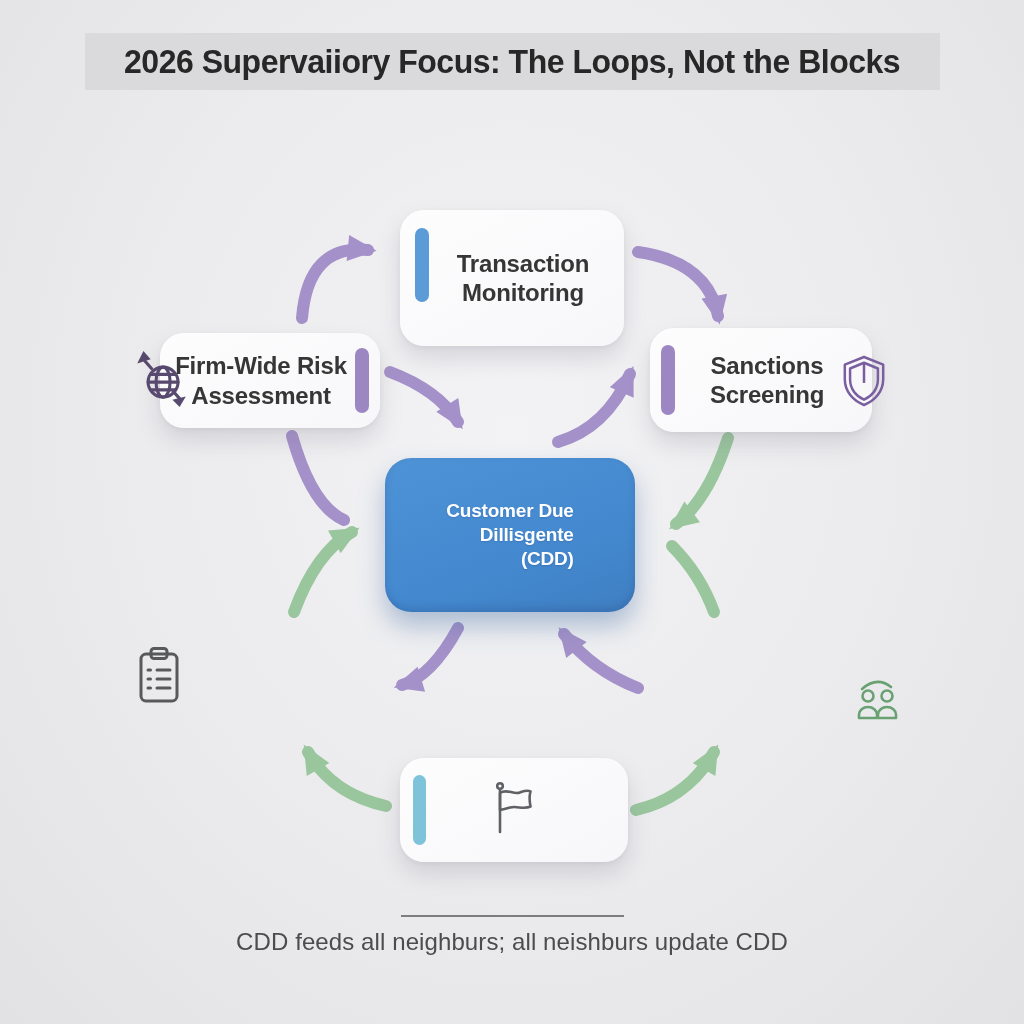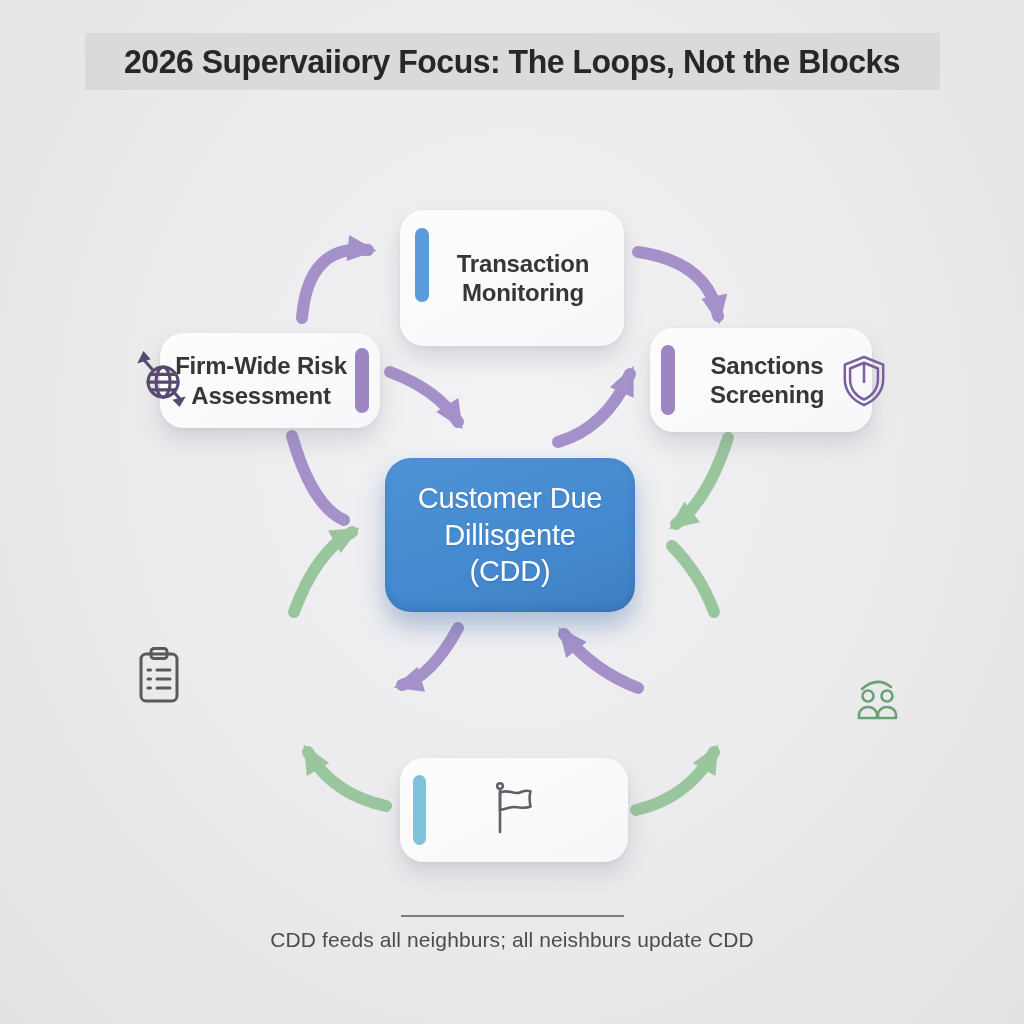--- a/index.html
+++ b/index.html
@@ -32,30 +32,30 @@
   .bar-purple{background:#9d87c2;}
   .bar-green{background:#8fc296;}
   .bar-teal{background:#7fc3da;}
   .center-node{
     position:absolute;left:385px;top:458px;width:250px;height:154px;border-radius:26px;
     background:linear-gradient(160deg,#4e93d6 0%,#4489cf 60%,#3f7fc2 100%);
     box-shadow:0 14px 26px rgba(70,110,165,0.40), inset 0 -4px 8px rgba(0,0,60,0.12);
     display:flex;align-items:center;justify-content:center;
   }
   .center-label{
-    text-align:center;color:#ffffff;font-weight:400;font-size:29px;line-height:1.27;
+    text-align:right;color:#ffffff;font-weight:700;font-size:19px;line-height:1.27;
     letter-spacing:-0.2px;text-shadow:0 1px 2px rgba(0,0,80,0.15);
   }
   .center-label span{display:block;}
   .icon{position:absolute;}
   .arrows-layer{position:absolute;left:0;top:0;width:1024px;height:1024px;pointer-events:none;}
   .caption-rule{position:absolute;left:401px;top:915px;width:223px;height:2px;background:#7d7d7f;}
   .caption{
     position:absolute;left:0;top:928px;width:1024px;text-align:center;
-    font-size:21px;color:#4c4c4e;letter-spacing:0.1px;
+    font-size:24px;color:#4c4c4e;letter-spacing:0.1px;
   }
 </style>
 </head>
 <body>
 
 <div class="canvas">
 
   <div class="banner">
     <div class="banner-text">2026 Supervaiiory Focus: The Loops, Not the Blocks</div>
   </div>

